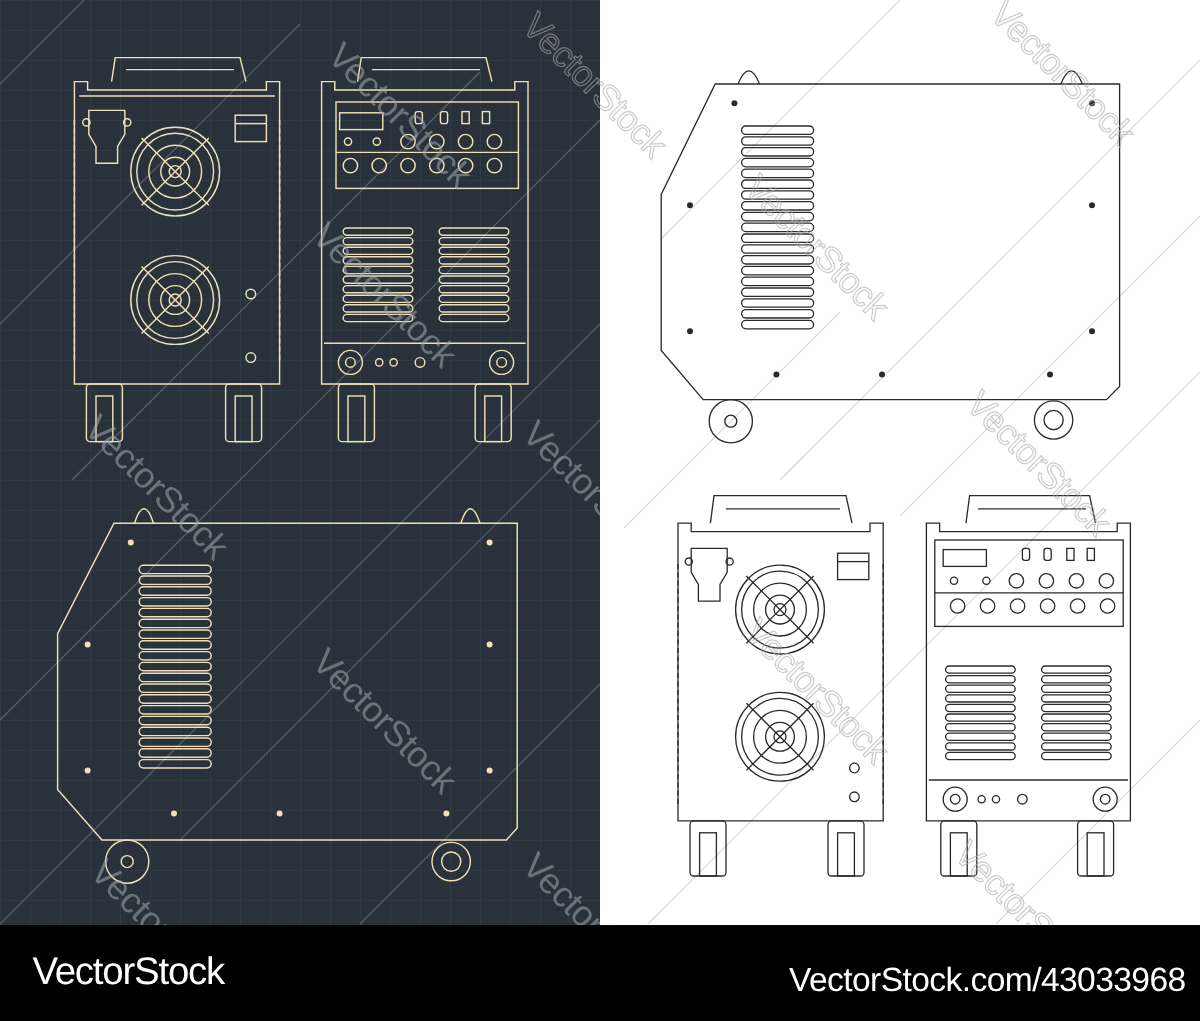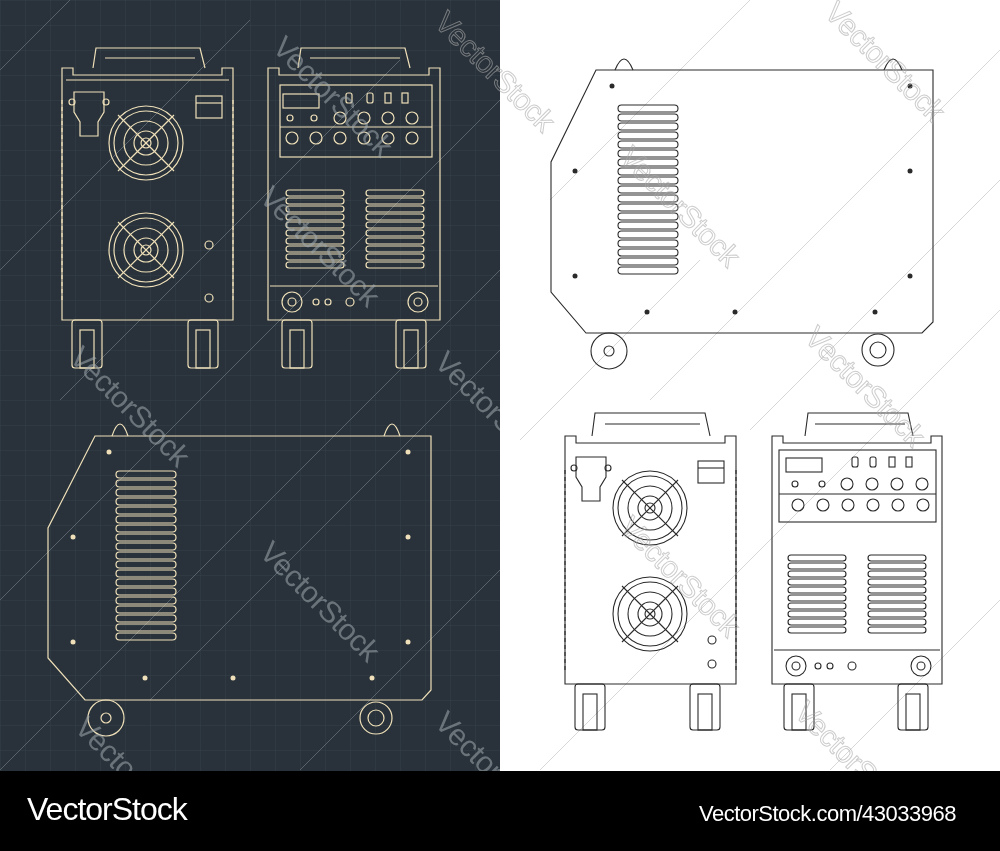--- a/index.html
+++ b/index.html
@@ -3,21 +3,21 @@
 <meta charset="utf-8">
 <style>
   html,body{margin:0;padding:0;}
   body{width:1000px;height:851px;position:relative;overflow:hidden;background:#000;font-family:"Liberation Sans",sans-serif;}
   .panel{position:absolute;top:0;height:771px;}
   #dark{left:0;width:500px;background:#29323a;}
   #light{left:500px;width:500px;background:#ffffff;}
   svg{position:absolute;left:0;top:0;}
   .footer{position:absolute;left:0;top:771px;width:1000px;height:80px;background:#000;}
   .logo{position:absolute;left:27px;top:20px;color:#fff;font-size:32px;letter-spacing:-1px;}
-  .url{position:absolute;right:44px;top:30px;color:#fff;font-size:22px;letter-spacing:-0.5px;}
+  .url{position:absolute;right:12px;top:30px;color:#fff;font-size:28px;letter-spacing:-0.5px;}
   .wm{position:absolute;font-size:30px;letter-spacing:-0.5px;transform:rotate(45deg);transform-origin:left center;white-space:nowrap;pointer-events:none;}
   .wm.d{color:rgba(160,170,175,0.55);}
   .wm.l{color:transparent;-webkit-text-stroke:1px rgba(170,170,170,0.6);}
 </style>
 </head>
 <body>
 
 <div class="panel" id="dark">
   <svg width="500" height="771">
     <defs>

